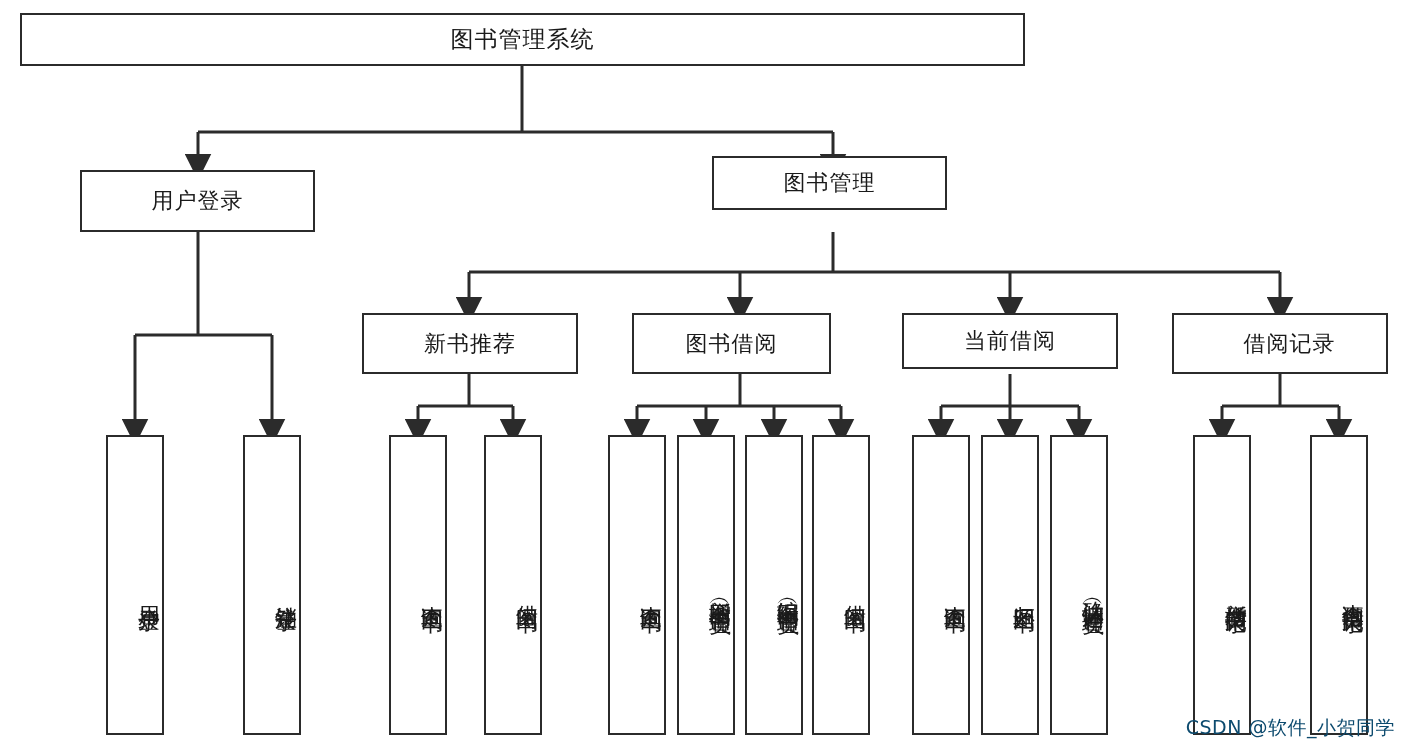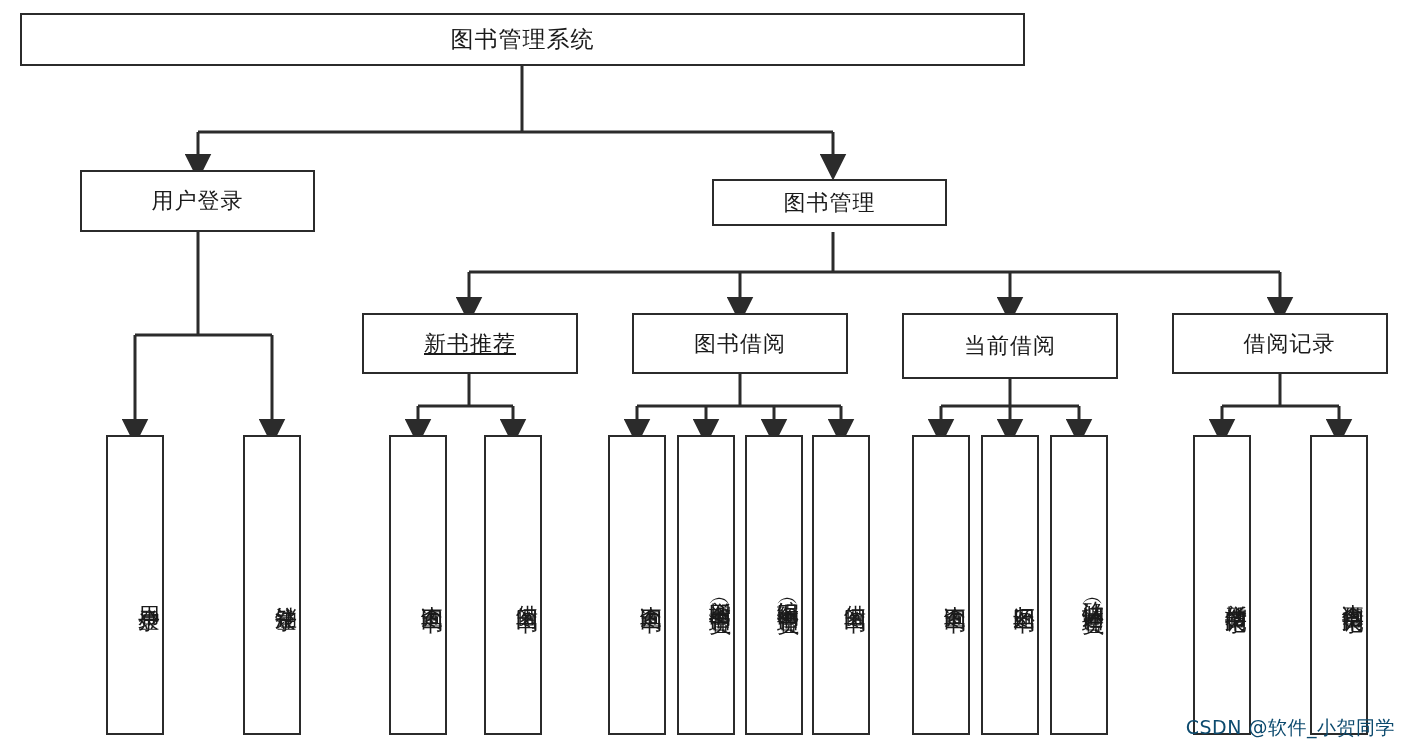--- a/index.html
+++ b/index.html
@@ -110,25 +110,25 @@
       <path d="M1280,374 L1280,406"></path>
       <path d="M1222,406 L1339,406"></path>
       <path d="M1222,406 L1222,423" marker-end="url(#arrow)"></path>
       <path d="M1339,406 L1339,423" marker-end="url(#arrow)"></path>
     </g>
   </svg>
 
   <div class="node h title" style="left:20px;top:13px;width:1005px;height:53px;">图书管理系统</div>
 
   <div class="node h" style="left:80px;top:170px;width:235px;height:62px;">用户登录</div>
-  <div class="node h" style="left:712px;top:179px;width:235px;height:47px;">图书管理</div>
+  <div class="node h" style="left:712px;top:156px;width:235px;height:54px;">图书管理</div>
 
-  <div class="node h" style="left:362px;top:313px;width:216px;height:61px;text-decoration:underline;">新书推荐</div>
-  <div class="node h" style="left:632px;top:313px;width:216px;height:61px;">图书借阅</div>
-  <div class="node h" style="left:902px;top:313px;width:216px;height:66px;">当前借阅</div>
+  <div class="node h" style="left:362px;top:313px;width:216px;height:61px;">新书推荐</div>
+  <div class="node h" style="left:632px;top:313px;width:199px;height:61px;">图书借阅</div>
+  <div class="node h" style="left:902px;top:313px;width:216px;height:56px;">当前借阅</div>
   <div class="node h" style="left:1172px;top:313px;width:216px;height:61px;padding-left:19px;">借阅记录</div>
 
   <div class="node v" style="left:106px;top:435px;width:58px;height:300px;">用户登录</div>
   <div class="node v" style="left:243px;top:435px;width:58px;height:300px;">注销登录</div>
 
   <div class="node v" style="left:389px;top:435px;width:58px;height:300px;">查询图书</div>
   <div class="node v" style="left:484px;top:435px;width:58px;height:300px;">借阅图书</div>
 
   <div class="node v" style="left:608px;top:435px;width:58px;height:300px;">查询图书</div>
   <div class="node v" style="left:677px;top:435px;width:58px;height:300px;">新增图书（管理员）</div>

